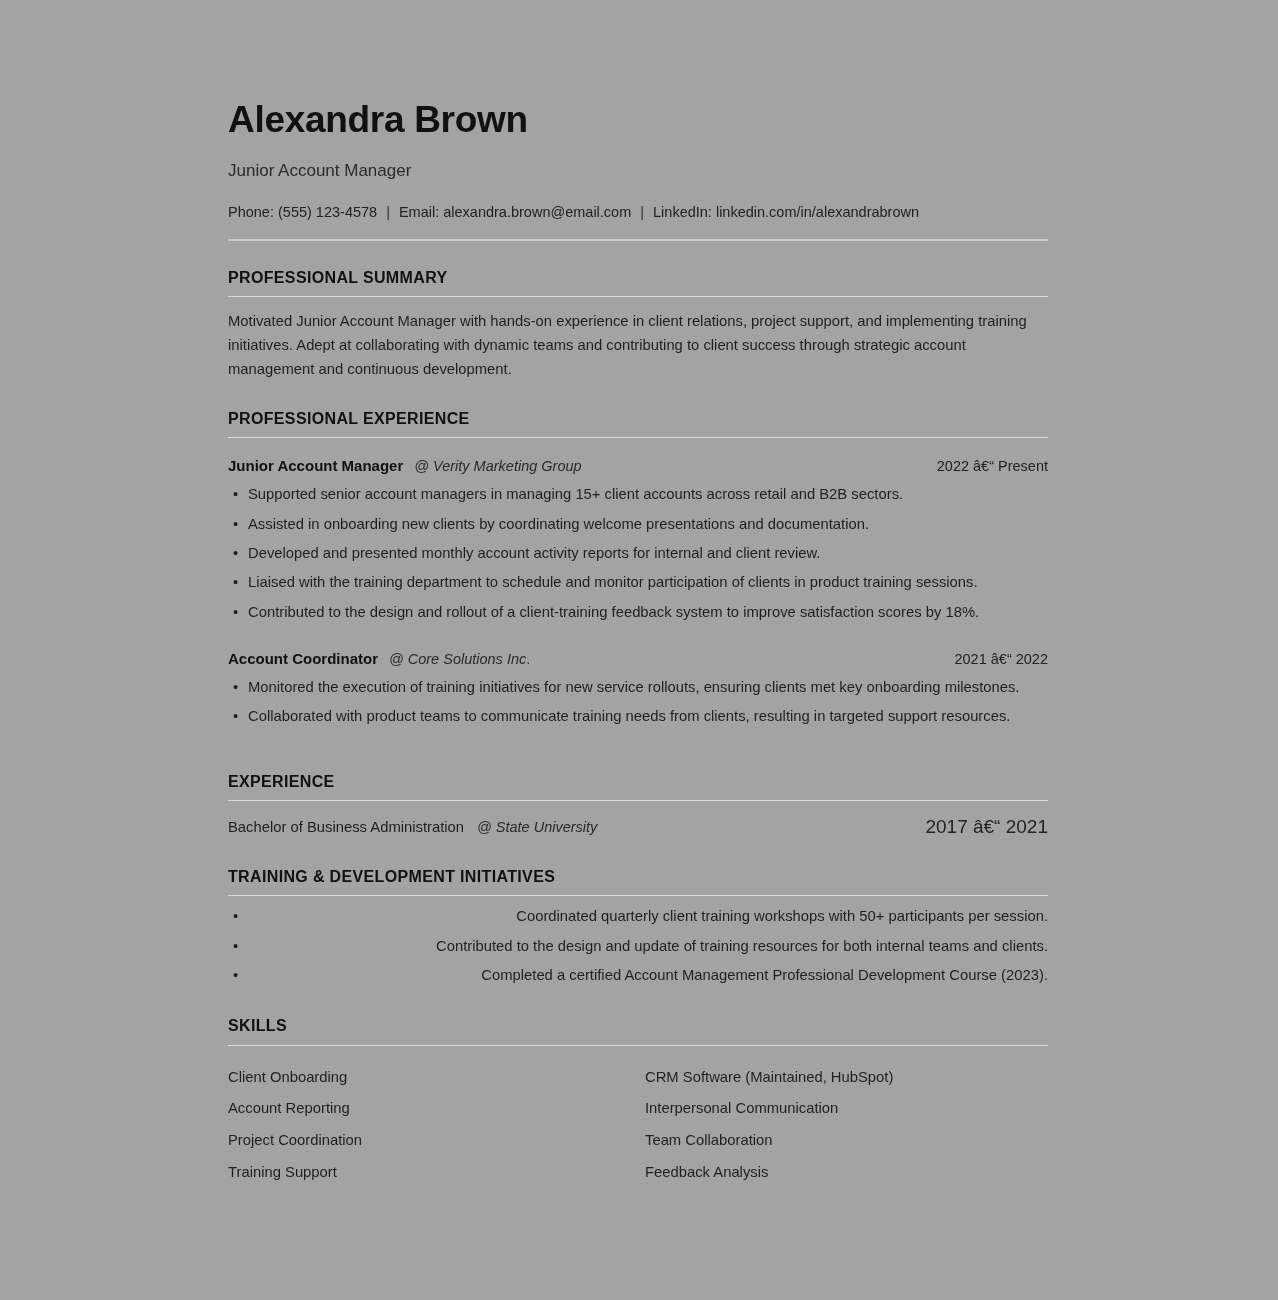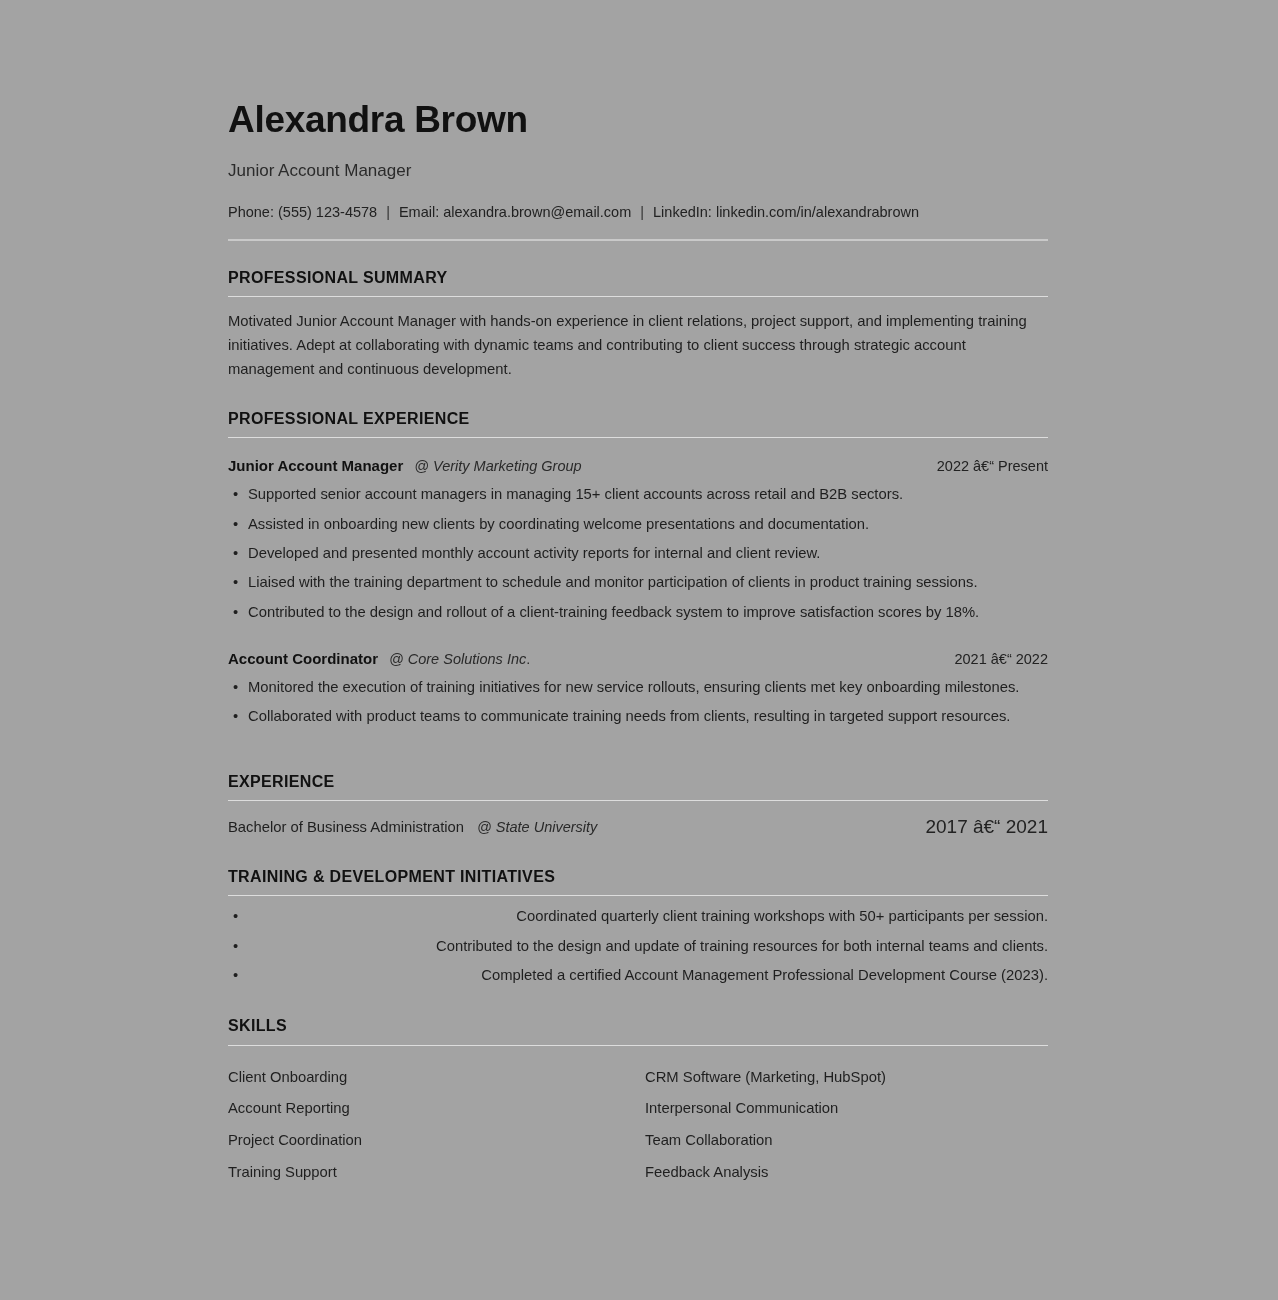--- a/index.html
+++ b/index.html
@@ -285,21 +285,21 @@
         <li>Contributed to the design and update of training resources for both internal teams and clients.</li>
         <li>Completed a certified Account Management Professional Development Course (2023).</li>
       </ul>
     </div>
 
     <div class="section" style="margin-top:29px;">
       <div class="section-heading">SKILLS</div>
       <div class="section-rule"></div>
       <div class="skills-grid">
         <div class="skill-item">Client Onboarding</div>
-        <div class="skill-item">CRM Software (Marketing, HubSpot)</div>
+        <div class="skill-item">CRM Software (Maintained, HubSpot)</div>
         <div class="skill-item">Account Reporting</div>
         <div class="skill-item">Interpersonal Communication</div>
         <div class="skill-item">Project Coordination</div>
         <div class="skill-item">Team Collaboration</div>
         <div class="skill-item">Training Support</div>
         <div class="skill-item">Feedback Analysis</div>
       </div>
     </div>
 
   </div>

